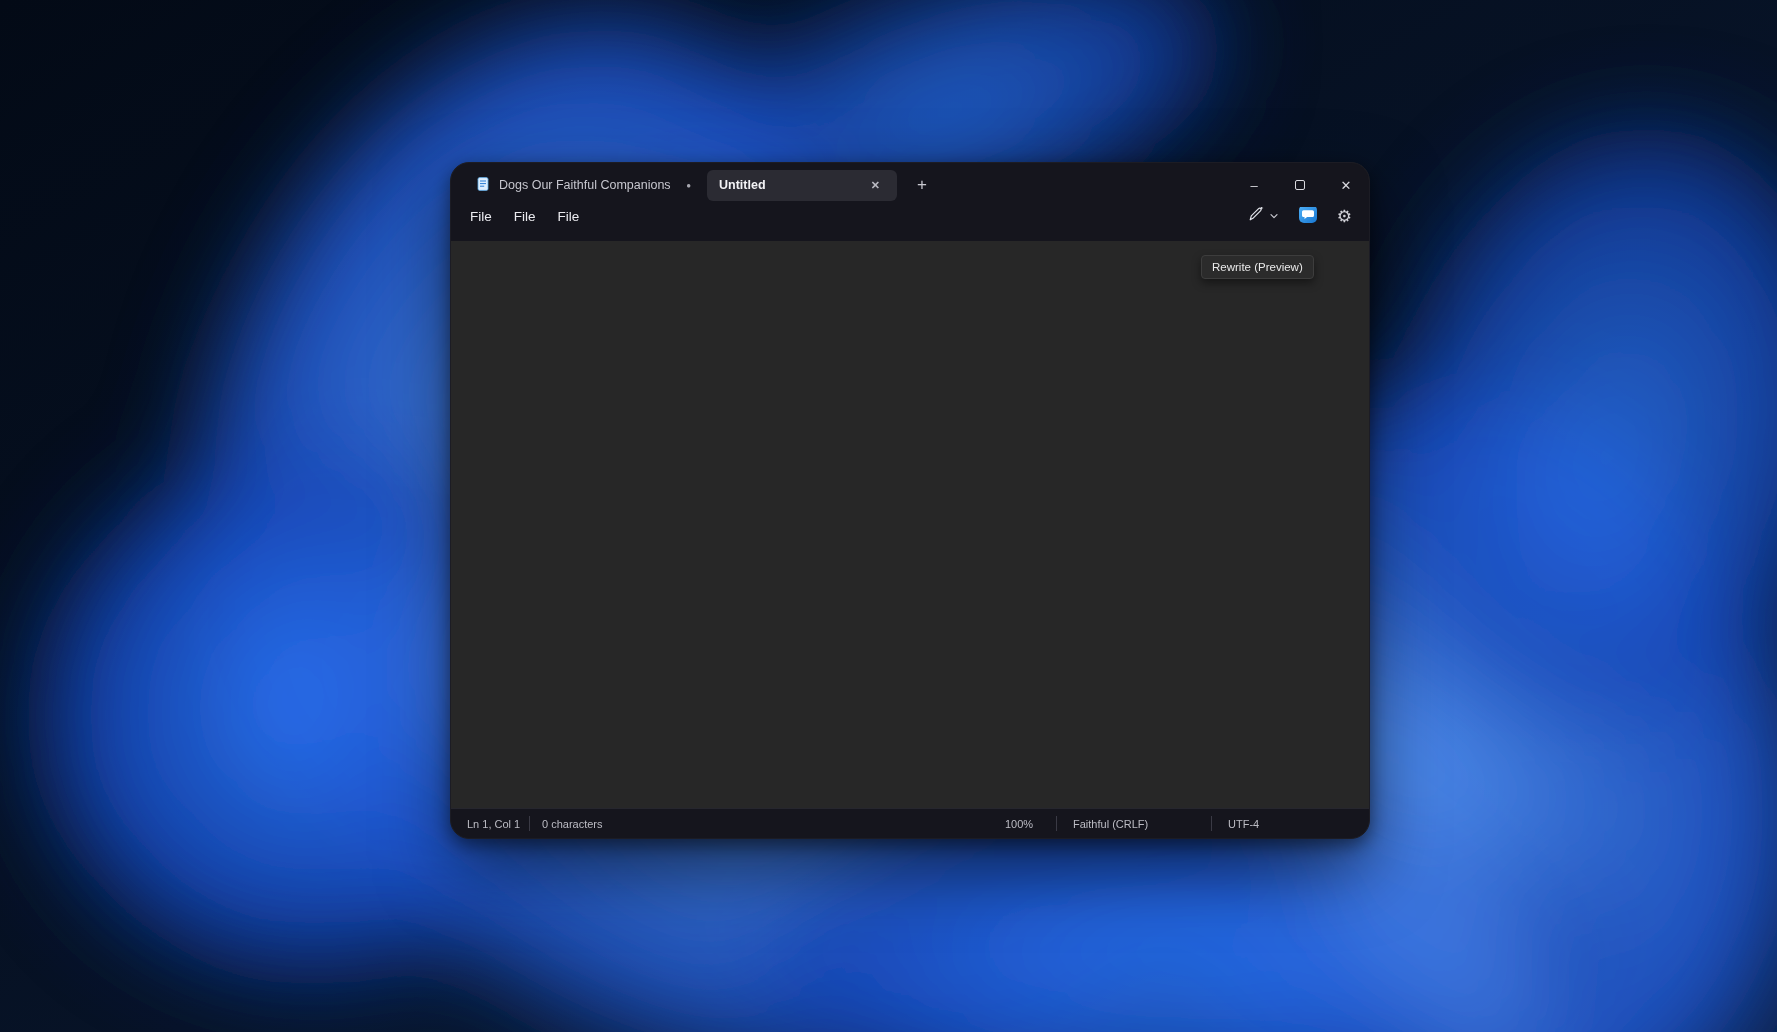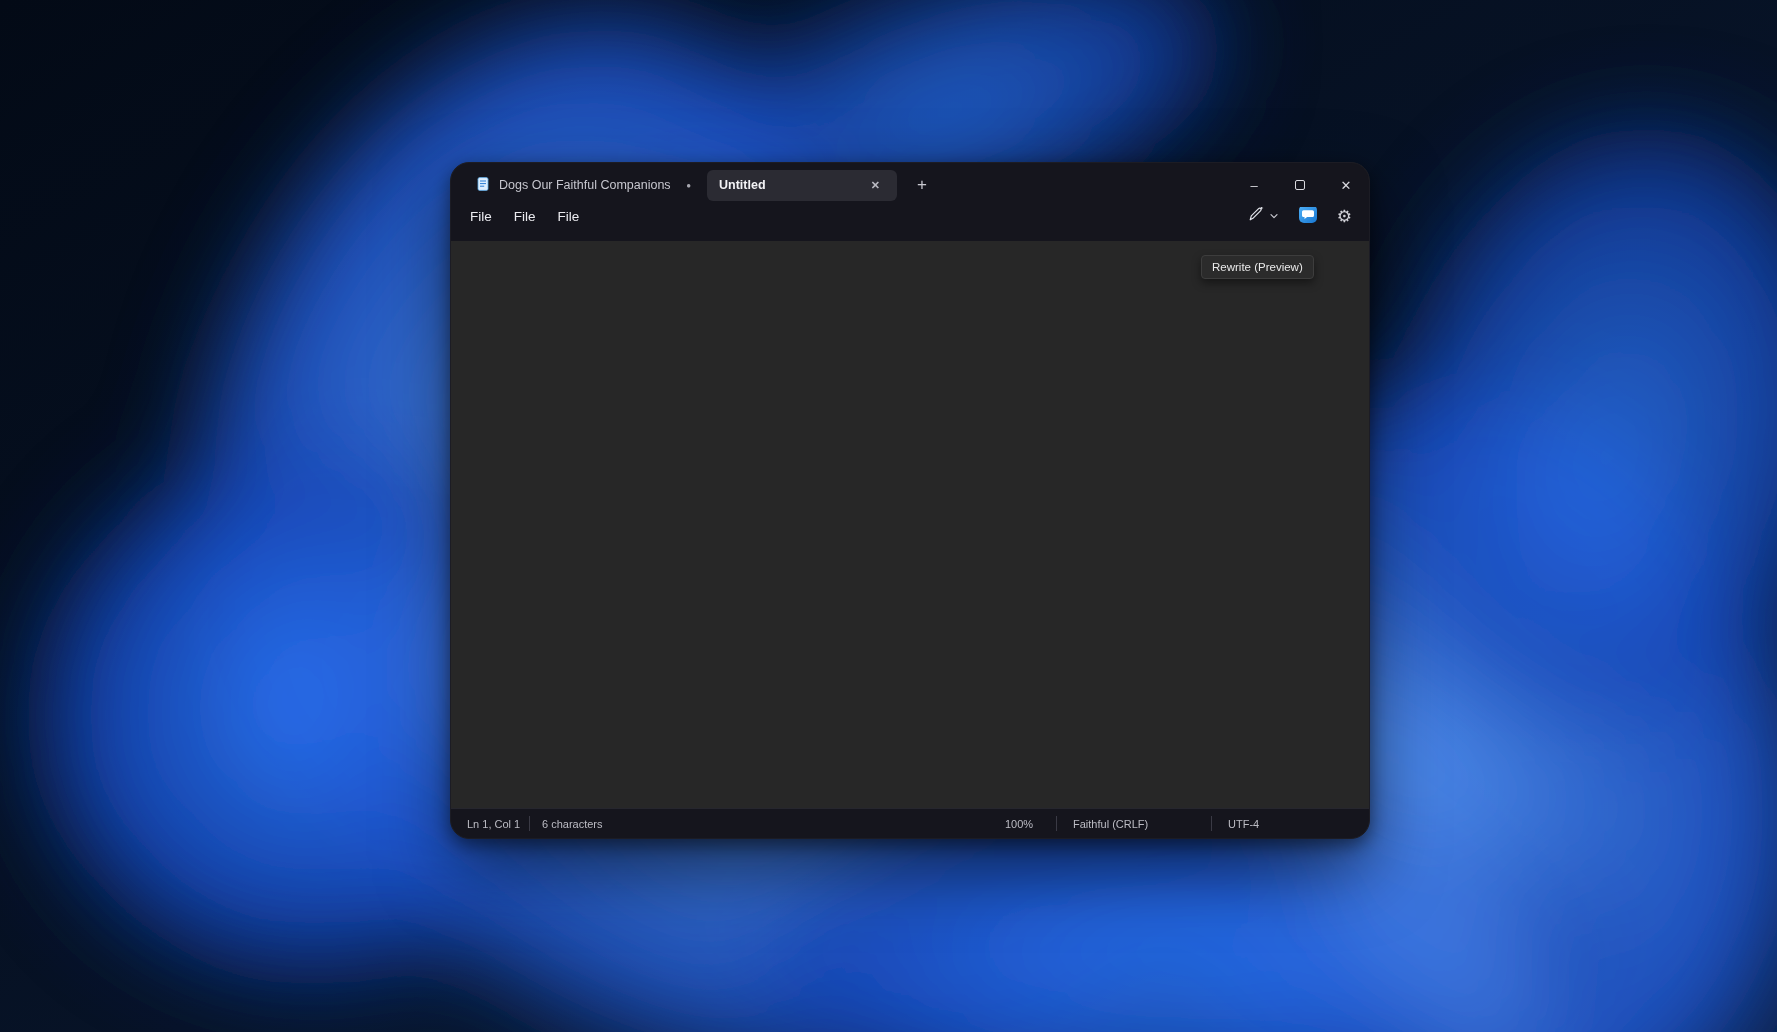--- a/index.html
+++ b/index.html
@@ -190,21 +190,21 @@
 
   <div class="tooltip">Rewrite (Preview)</div>
 
   <div class="editor-area">
     <textarea spellcheck="false" style=""></textarea>
   </div>
 
   <div class="statusbar">
     <span class="status-cursor">Ln 1, Col 1</span>
     <span class="sep"></span>
-    <span class="status-chars">6 characters</span>
+    <span class="status-chars">0 characters</span>
 
     <div class="status-right">
       <span class="status-zoom">100%</span>
       <span class="sep"></span>
       <span class="status-crlf">Faithful (CRLF)</span>
       <span class="sep"></span>
       <span class="status-enc">UTF-4</span>
     </div>
   </div>
 </div>

